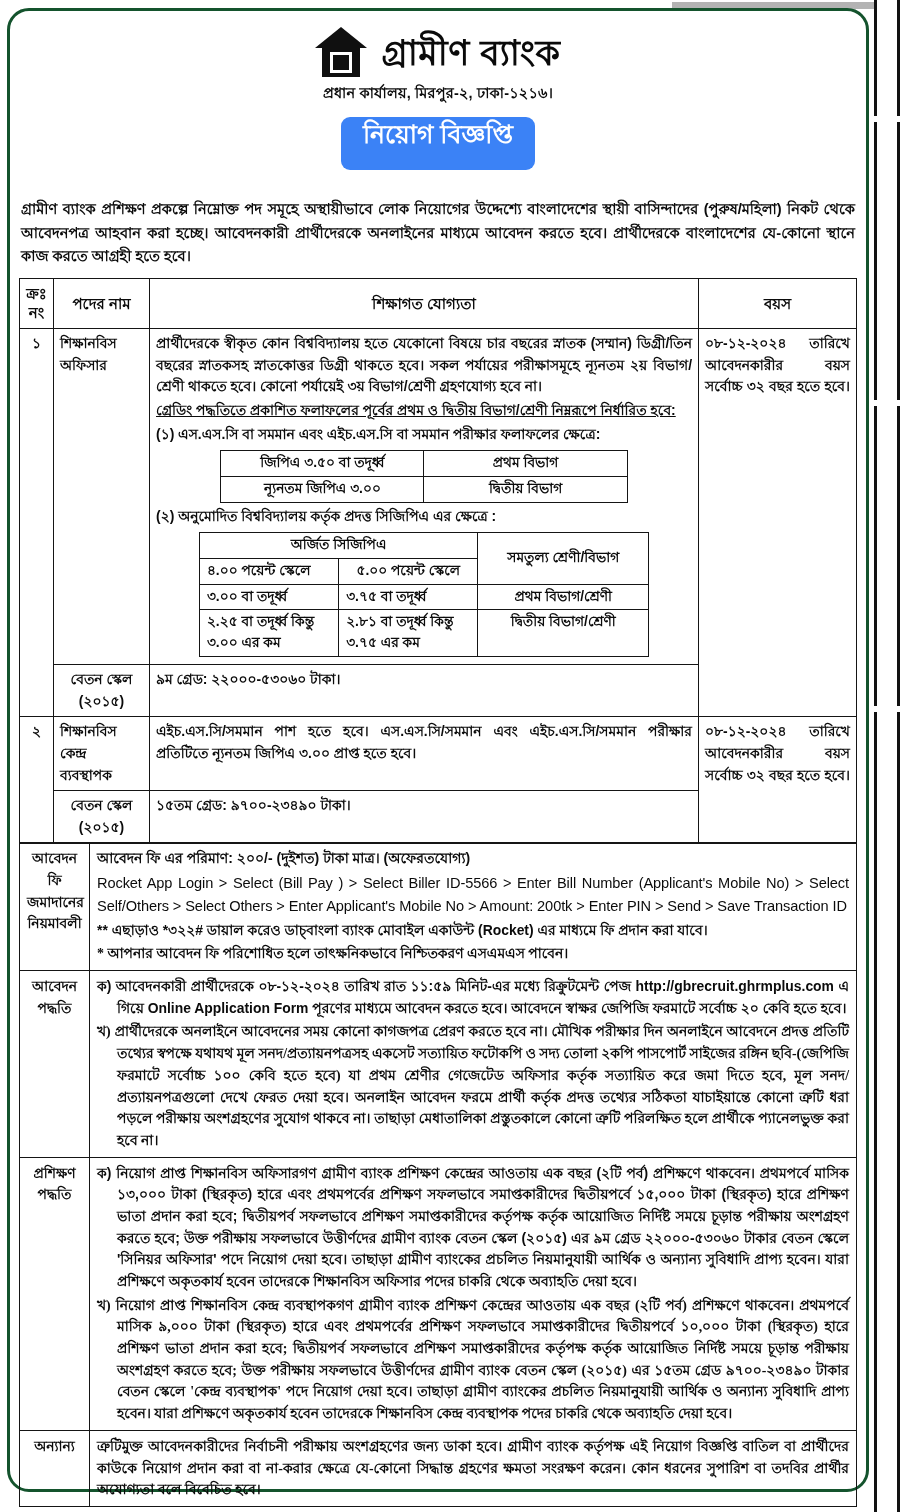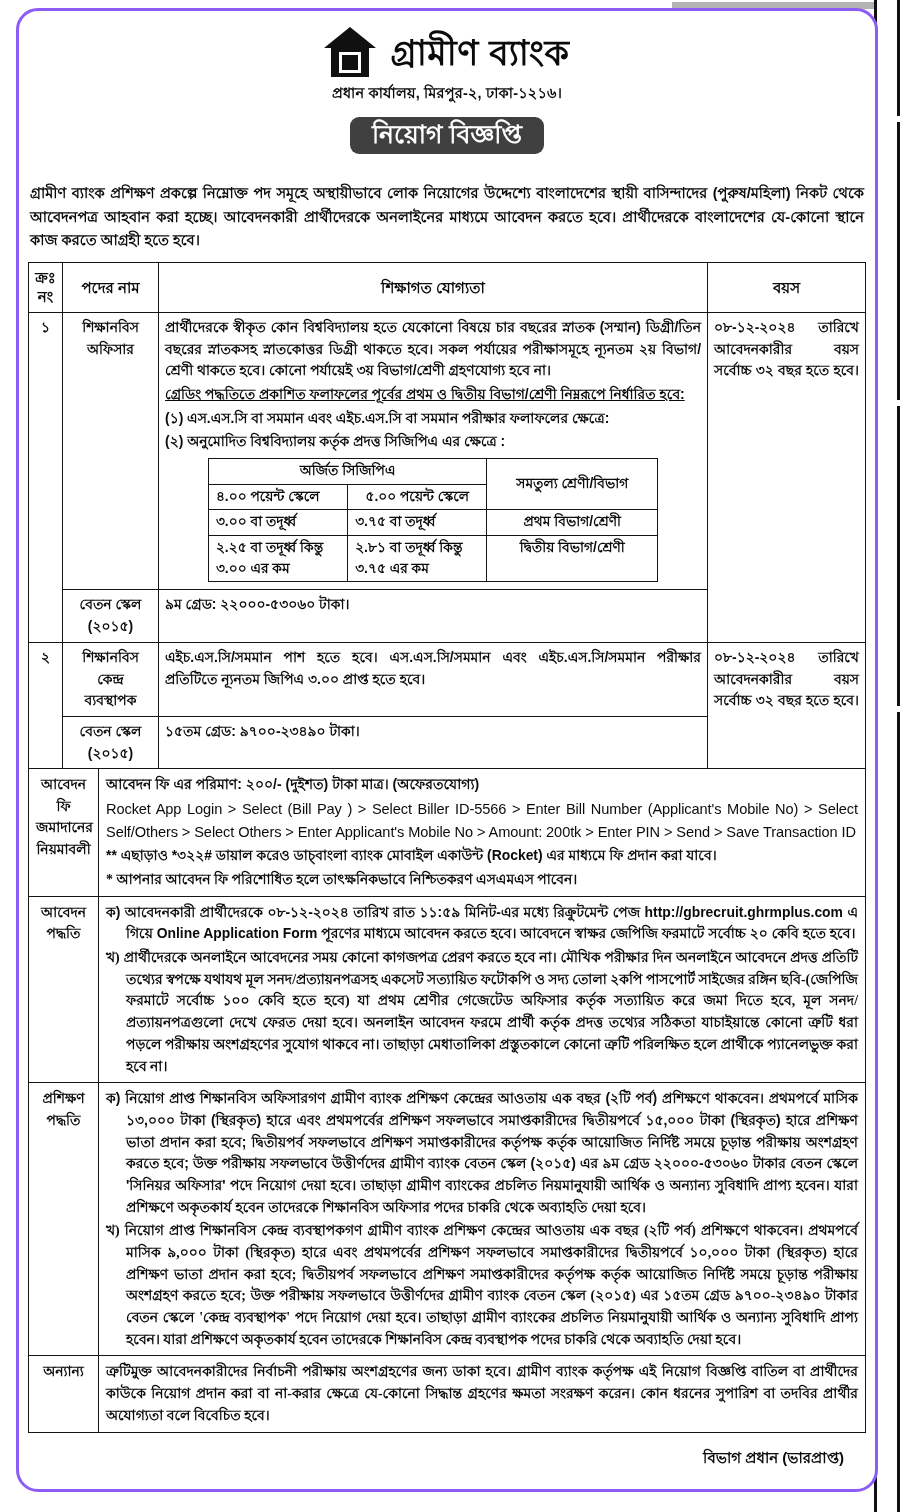--- a/index.html
+++ b/index.html
@@ -30,23 +30,23 @@
     border-right: 3px solid #111;
   }
   #scan-artifact-right-1 { top: 0px;    height: 116px; }
   #scan-artifact-right-2 { top: 122px;  height: 278px; }
   #scan-artifact-right-3 { top: 406px;  height: 300px; }
   #scan-artifact-right-4 { top: 712px;  height: 800px; }
 
   
   #page-frame {
     position: absolute;
-    top: 8px; left: 16px;
+    top: 8px; left: 7px;
     width: 862px; height: 1484px;
-    border: 3px solid #8b5cf6;
+    border: 3px solid #14532d;
     border-radius: 22px;
     background: #fff;
     padding: 6px 9px 4px 9px;
   }
 
   
   #letterhead {
     text-align: center;
     padding-top: 10px;
   }
@@ -92,25 +92,25 @@
   }
   #bank-address {
     font-size: 14.5px;
     font-weight: 700;
     margin-top: 5px;
     letter-spacing: 0.2px;
   }
   #notice-banner {
     display: inline-block;
     margin-top: 11px;
-    background: #404040;
+    background: #3b82f6;
     color: #ffffff;
     font-size: 25px;
     font-weight: 700;
-    padding: 3px 22px 6px 22px;
+    padding: 3px 22px 22px 22px;
     border-radius: 9px;
     line-height: 1.12;
   }
   #intro-paragraph {
     margin-top: 28px;
     font-size: 14.6px;
     line-height: 1.62;
     text-align: justify;
     padding: 0 2px;
     font-weight: 600;
@@ -137,21 +137,21 @@
     font-size: 15px;
     font-weight: 700;
     padding: 5px 4px;
     line-height: 1.3;
   }
   .col-sl   { width: 34px; }
   .col-post { width: 96px; }
   .col-age  { width: 158px; }
   .c-just   { text-align: justify; }
   .cell-sl  { text-align: center; vertical-align: middle; }
-  .cell-post{ text-align: center; vertical-align: middle; line-height: 1.5; margin-left: 32px; }
+  .cell-post{ vertical-align: middle; line-height: 1.5; margin-left: 32px; }
   .cell-age { line-height: 1.72; text-align: justify; text-align-last: justify; }
 
   .qual-p { margin: 0; text-align: justify; }
   .underline-head {
     text-decoration: underline;
     font-weight: 700;
     display: block;
     margin-top: 2px;
   }
   .sub-item {
@@ -268,20 +268,32 @@
         <td class="cell-sl" rowspan="2">১</td>
         <td class="cell-post">
           <span>শিক্ষানবিস</span><br>
           <span>অফিসার</span>
         </td>
         <td class="c-just">
           <p class="qual-p">প্রার্থীদেরকে স্বীকৃত কোন বিশ্ববিদ্যালয় হতে যেকোনো বিষয়ে চার বছরের স্নাতক (সম্মান) ডিগ্রী/তিন বছরের স্নাতকসহ স্নাতকোত্তর ডিগ্রী থাকতে হবে। সকল পর্যায়ের পরীক্ষাসমূহে ন্যূনতম ২য় বিভাগ/শ্রেণী থাকতে হবে। কোনো পর্যায়েই ৩য় বিভাগ/শ্রেণী গ্রহণযোগ্য হবে না।</p>
           <span class="underline-head">গ্রেডিং পদ্ধতিতে প্রকাশিত ফলাফলের পূর্বের প্রথম ও দ্বিতীয় বিভাগ/শ্রেণী নিম্নরূপে নির্ধারিত হবে:</span>
           <span class="sub-item">(১) এস.এস.সি বা সমমান এবং এইচ.এস.সি বা সমমান পরীক্ষার ফলাফলের ক্ষেত্রে:</span>
 
+          <table class="nested" id="gpa-table">
+            <tbody>
+              <tr>
+                <td class="gpa-left">জিপিএ ৩.৫০ বা তদূর্ধ্ব</td>
+                <td>প্রথম বিভাগ</td>
+              </tr>
+              <tr>
+                <td class="gpa-left">ন্যূনতম জিপিএ ৩.০০</td>
+                <td>দ্বিতীয় বিভাগ</td>
+              </tr>
+            </tbody>
+          </table>
 
           <span class="sub-item">(২) অনুমোদিত বিশ্ববিদ্যালয় কর্তৃক প্রদত্ত সিজিপিএ এর ক্ষেত্রে :</span>
 
           <table class="nested" id="cgpa-table">
             <tbody>
               <tr>
                 <td colspan="2">অর্জিত সিজিপিএ</td>
                 <td class="cg-c" rowspan="2" style="vertical-align:middle">সমতুল্য শ্রেণী/বিভাগ</td>
               </tr>
               <tr>

